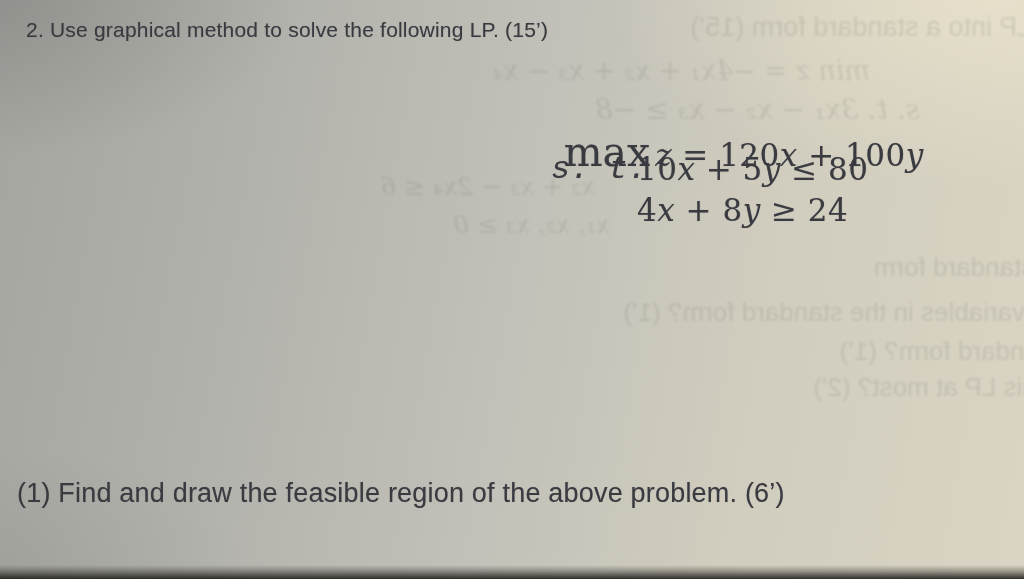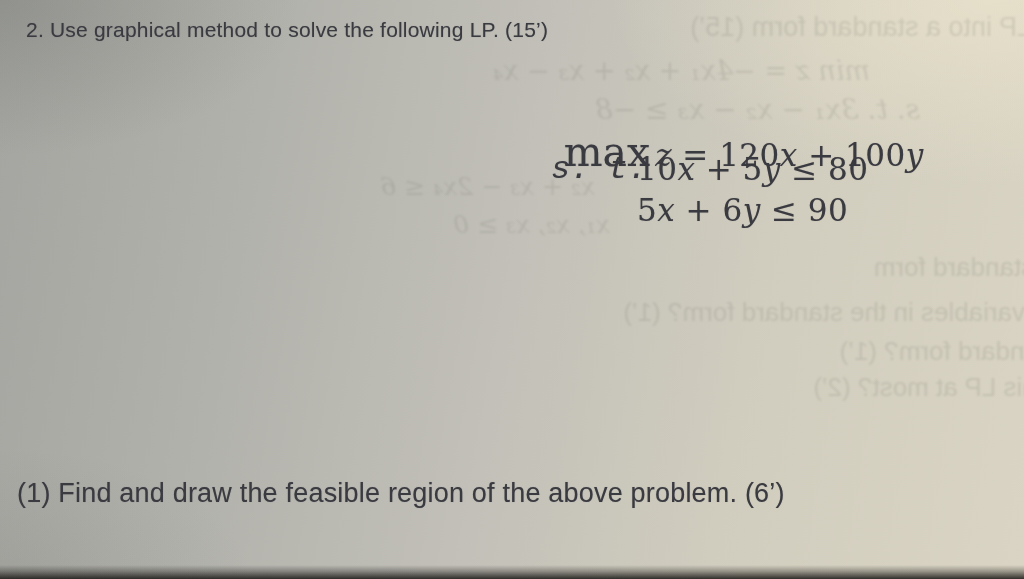--- a/index.html
+++ b/index.html
@@ -68,21 +68,21 @@
 
   <div class="title ink">2. Use graphical method to solve the following LP. (15’)</div>
 
   <div>
     <div class="obj ink">
       <span class="kw">max</span><span class="mathline"><i>z</i> = 120<i>x</i> + 100<i>y</i></span>
     </div>
     <div class="stlabel ink">s. t.</div>
     <div class="cons ink">
       <div class="mathline">10<i>x</i> + 5<i>y</i> ≤ 80</div>
-      <div class="mathline">5<i>x</i> + 6<i>y</i> ≤ 90</div>
+      <div class="mathline">4<i>x</i> + 8<i>y</i> ≥ 24</div>
     </div>
   </div>
 
   <div class="questions ink">
     <div>(1) Find and draw the feasible region of the above problem. (6’)</div>
     
     
     
   </div>
 

